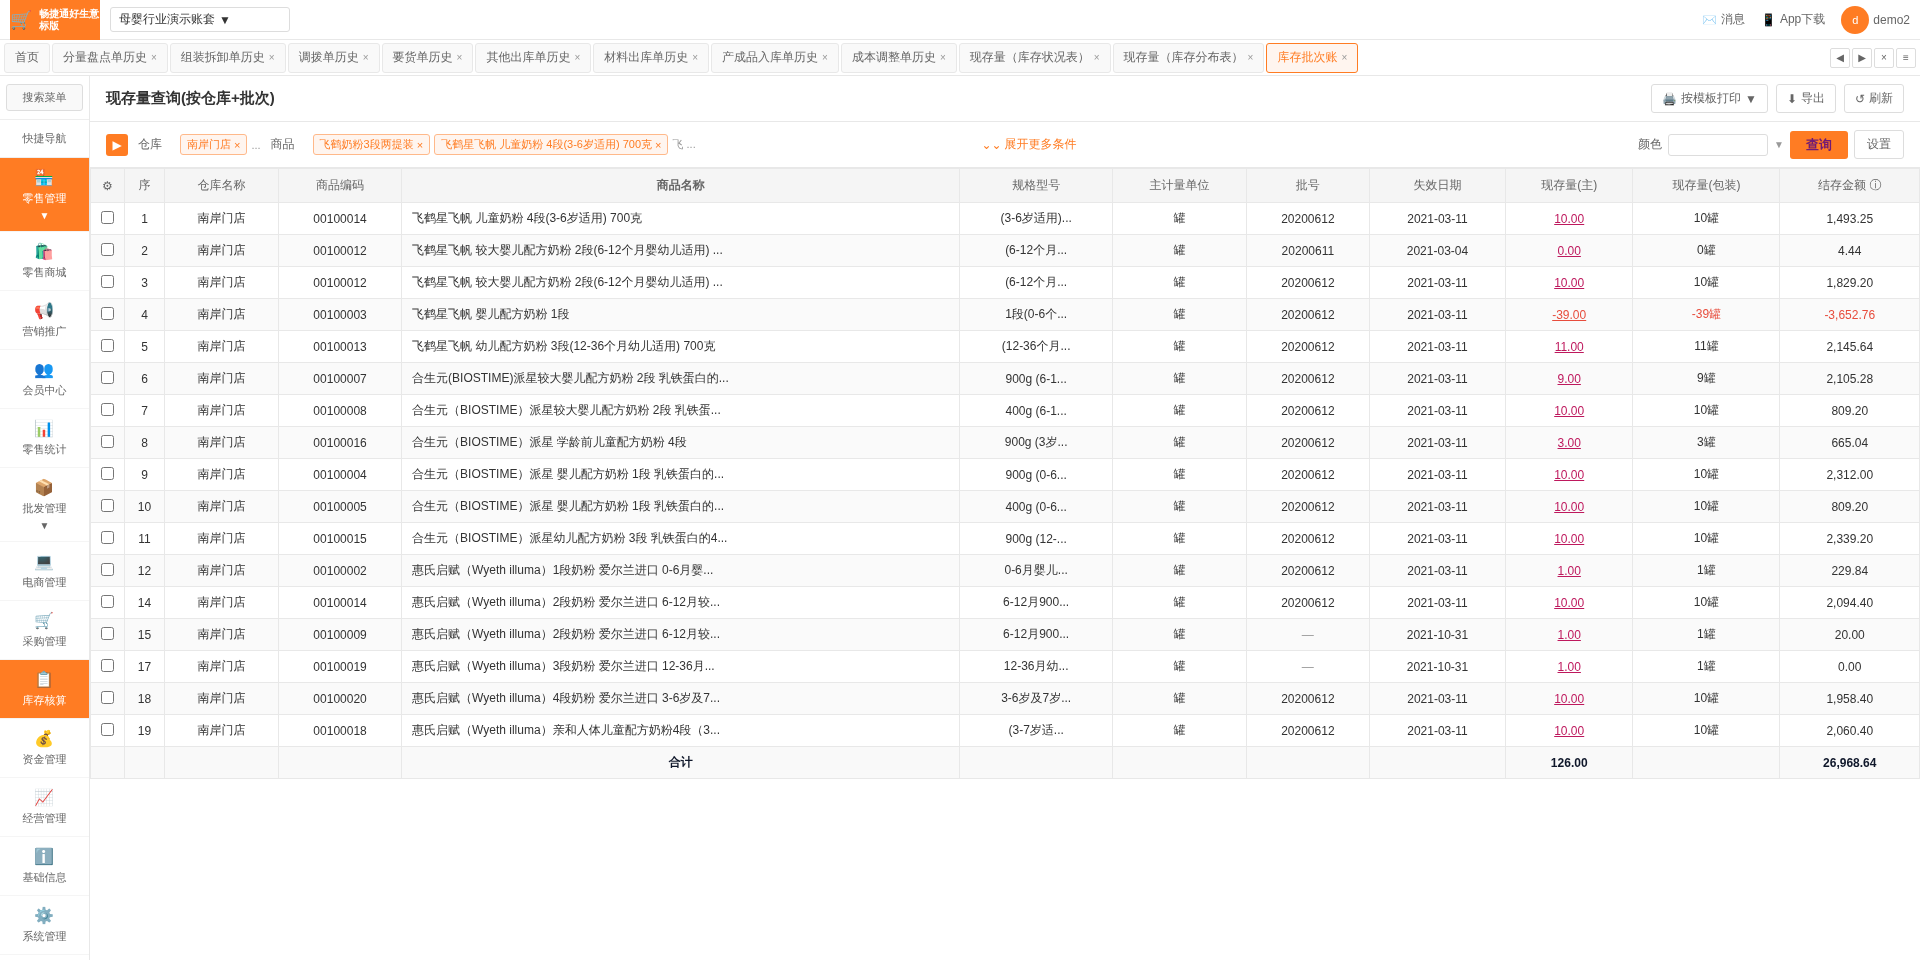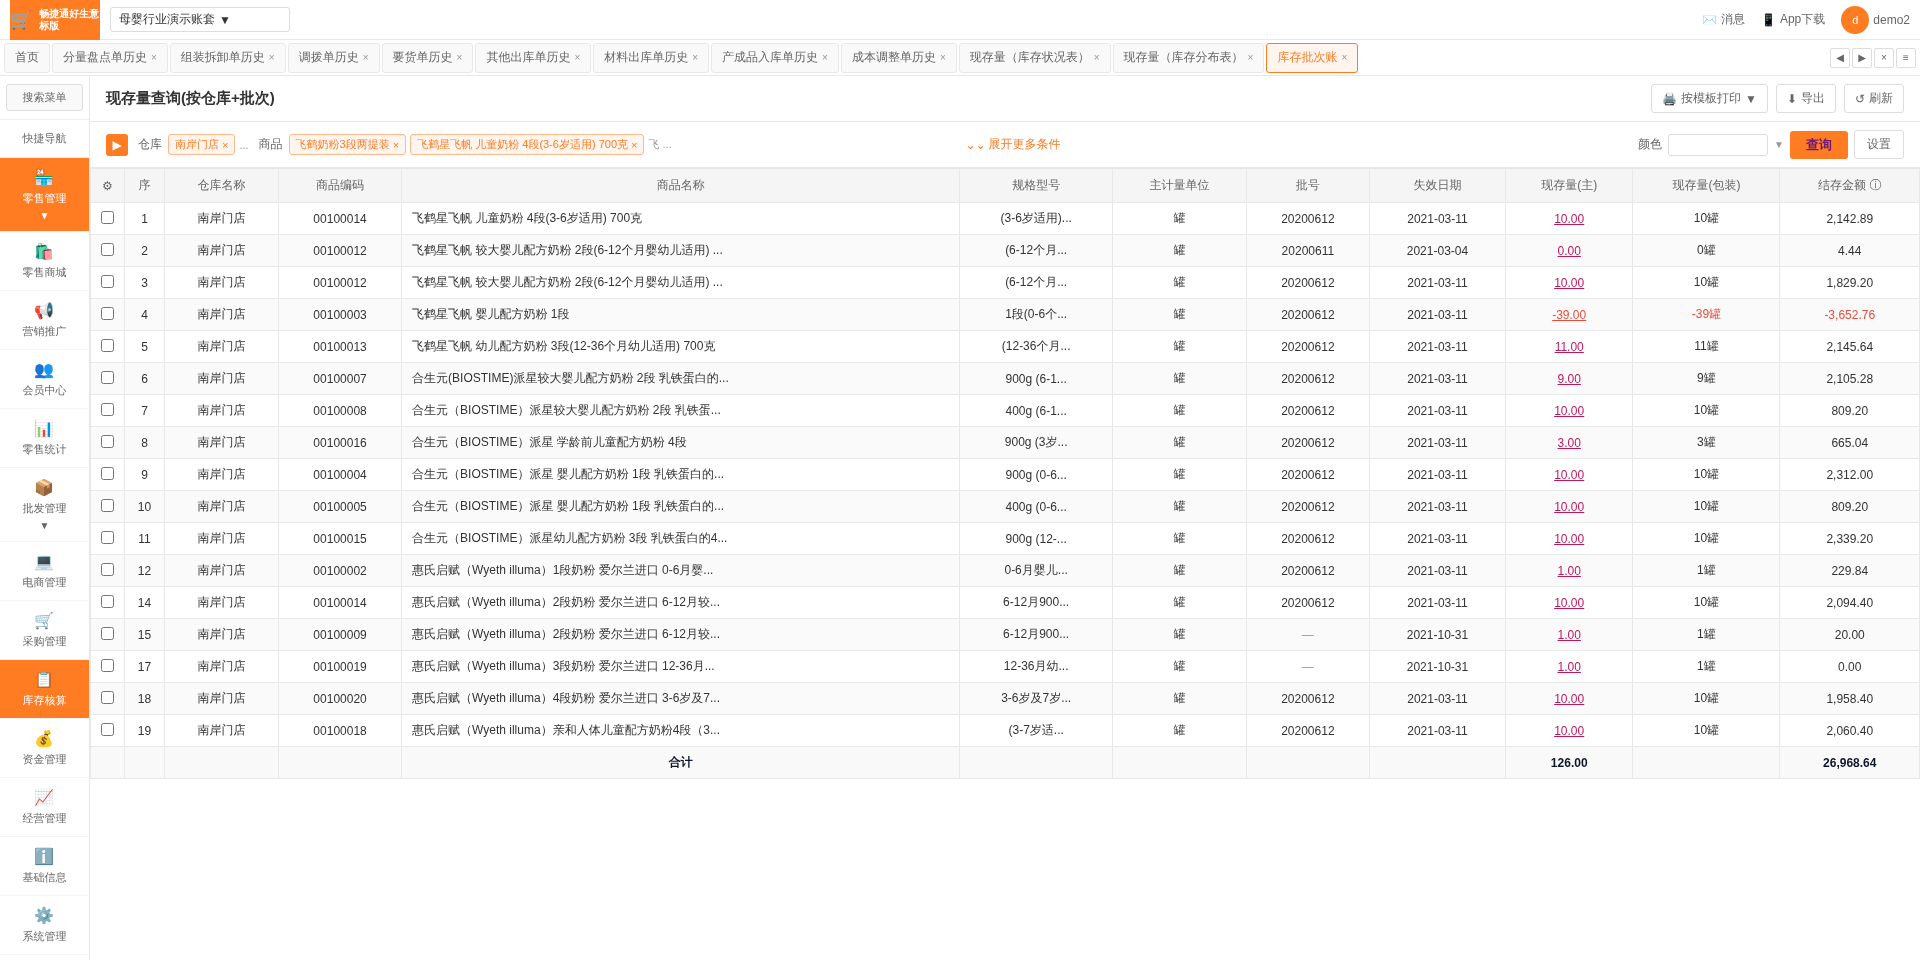--- a/index.html
+++ b/index.html
@@ -81,21 +81,21 @@
     .btn-template { display: flex; align-items: center; gap: 4px; padding: 5px 10px; border: 1px solid #ddd; border-radius: 3px; background: #fff; cursor: pointer; font-size: 12px; color: #666; }
     .btn-export { display: flex; align-items: center; gap: 4px; padding: 5px 10px; border: 1px solid #ddd; border-radius: 3px; background: #fff; cursor: pointer; font-size: 12px; color: #666; }
     .btn-refresh { display: flex; align-items: center; gap: 4px; padding: 5px 10px; border: 1px solid #ddd; border-radius: 3px; background: #fff; cursor: pointer; font-size: 12px; color: #666; }
 
     
     .filter-bar {
       background: #fff; border-bottom: 1px solid #e8e8e8;
       padding: 8px 16px; display: flex; align-items: center; gap: 10px; flex-wrap: nowrap;
     }
     .filter-toggle-btn { width: 22px; height: 22px; background: #ff7c23; border: none; border-radius: 3px; cursor: pointer; display: flex; align-items: center; justify-content: center; color: #fff; font-size: 12px; }
-    .filter-group { display: flex; align-items: center; gap: 6px; }
+    .filter-group { display: flex; align-items: center; gap: 18px; }
     .filter-label { font-size: 12px; color: #666; white-space: nowrap; }
     .filter-tags { display: flex; align-items: center; gap: 4px; flex-wrap: nowrap; }
     .filter-tag {
       display: flex; align-items: center; gap: 3px;
       background: #fff5ef; border: 1px solid #ffb98a; border-radius: 3px;
       padding: 2px 6px; font-size: 11px; color: #ff7c23; white-space: nowrap;
     }
     .filter-tag .remove { cursor: pointer; color: #ff7c23; }
     .filter-more { color: #999; font-size: 11px; cursor: pointer; }
     .filter-expand { display: flex; align-items: center; gap: 3px; color: #ff7c23; font-size: 12px; cursor: pointer; margin: 0 auto; }
@@ -349,21 +349,21 @@
     </div>
 
     <div class="table-container">
       <table>
         <thead>
           <tr>
             <th class="settings-col">⚙</th>
             <th style="width:40px;">序</th>
             <th>仓库名称</th>
             <th>商品编码</th>
-            <th style="min-width:220px;">商品名称</th>
+            <th style="min-width:220px;font-weight:bold;">商品名称</th>
             <th>规格型号</th>
             <th>主计量单位</th>
             <th>批号</th>
             <th>失效日期</th>
             <th>现存量(主)</th>
             <th>现存量(包装)</th>
             <th>结存金额 ⓘ</th>
           </tr>
         </thead>
         <tbody id="table-body">
@@ -372,21 +372,21 @@
     <td>1</td>
     <td>南岸门店</td>
     <td>00100014</td>
     <td class="text-left">飞鹤星飞帆 儿童奶粉 4段(3-6岁适用) 700克</td>
     <td>(3-6岁适用)...</td>
     <td>罐</td>
     <td>20200612</td>
     <td>2021-03-11</td>
     <td class="td-link">10.00</td>
     <td class="">10罐</td>
-    <td class="">2,142.89</td>
+    <td class="">1,493.25</td>
   </tr>
             <tr>
     <td><input type="checkbox" style=""></td>
     <td>2</td>
     <td>南岸门店</td>
     <td>00100012</td>
     <td class="text-left">飞鹤星飞帆 较大婴儿配方奶粉 2段(6-12个月婴幼儿适用) ...</td>
     <td>(6-12个月...</td>
     <td>罐</td>
     <td>20200611</td>

